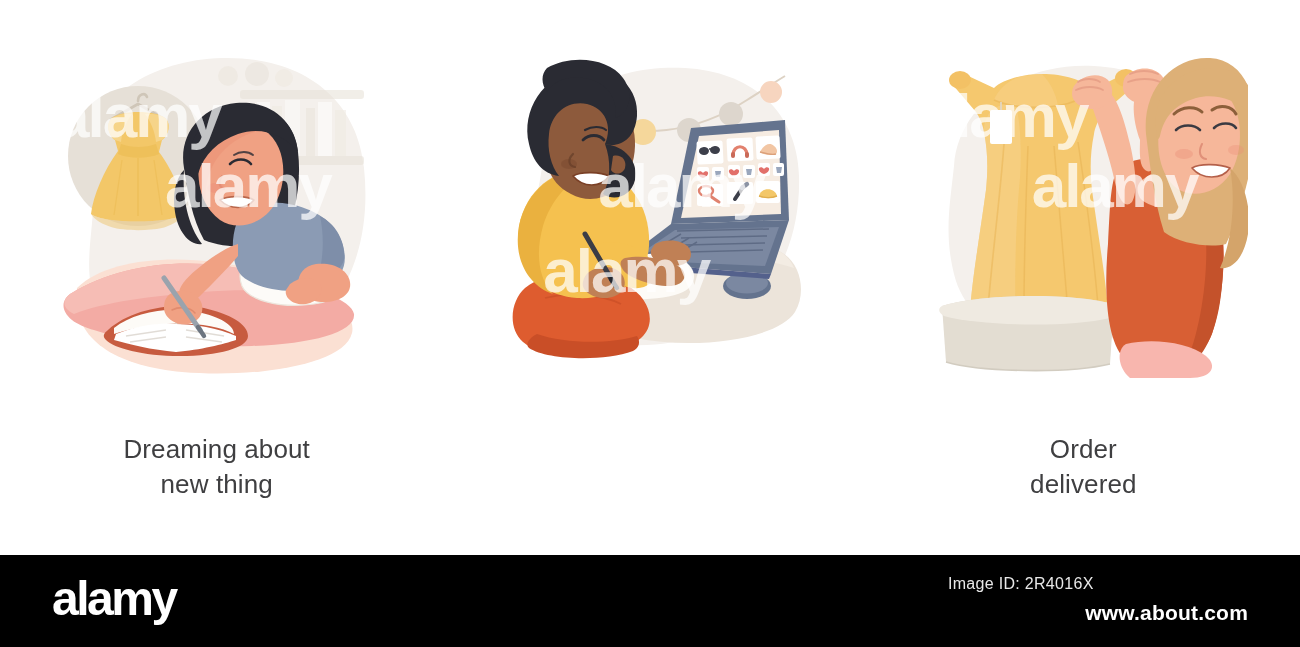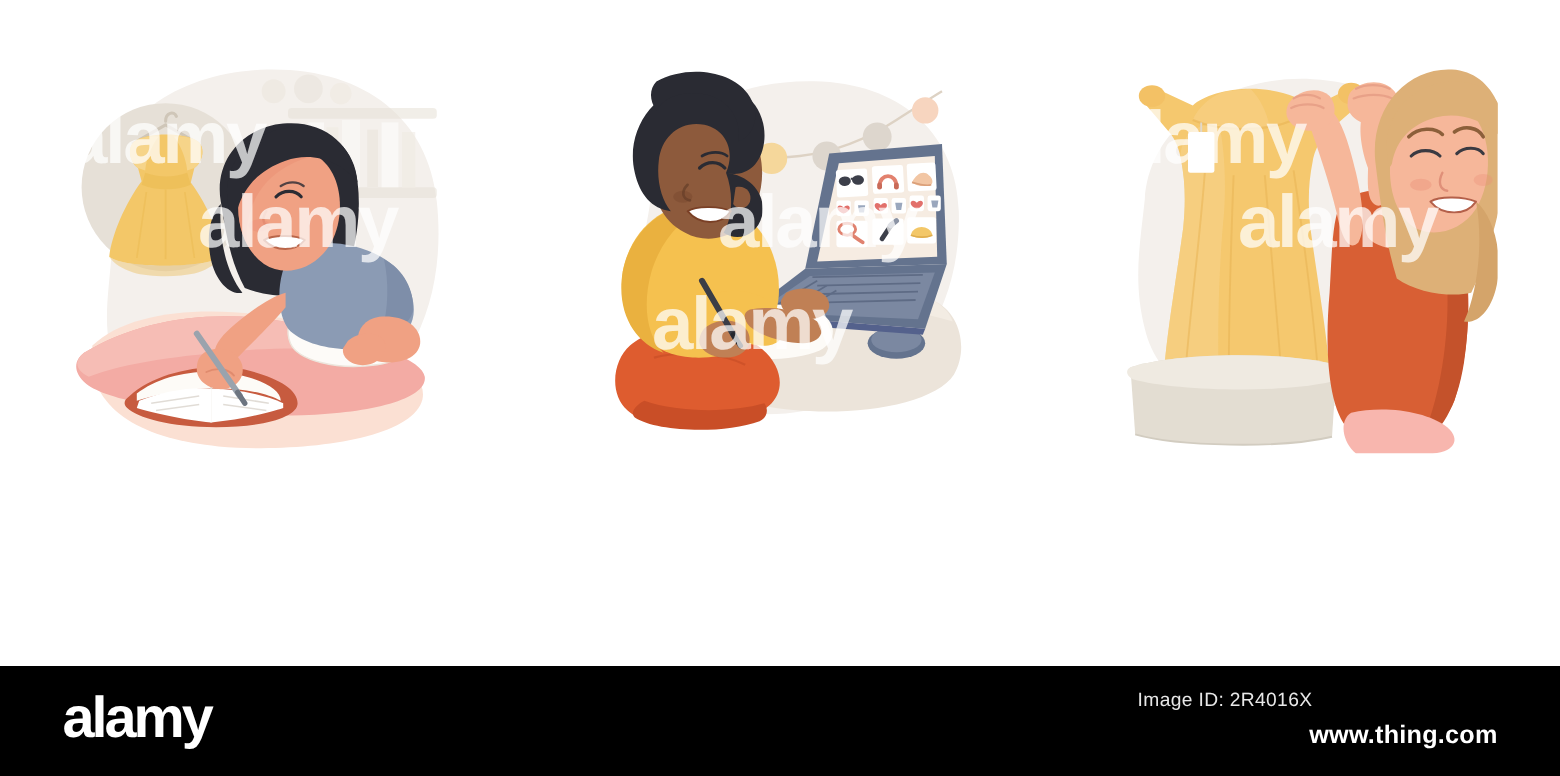--- a/index.html
+++ b/index.html
@@ -202,20 +202,22 @@
           <path d="M120 262 C128 258 138 259 143 265" stroke="#e08b6e" stroke-width="1.6" fill="none" stroke-linecap="round"></path>
 
           <path d="M112 230 L148 282" stroke="#9aa3ad" stroke-width="5" stroke-linecap="round"></path>
           <path d="M146 279 L152 288" stroke="#6d7580" stroke-width="4.4" stroke-linecap="round"></path>
         </svg>
       </div>
 
       <div class="wm-tile wm-a">alamy</div>
       <div class="wm-tile wm-c">alamy</div>
 
+      <div class="caption">Dreaming about
+new thing</div>
     </div>
 
     <div class="panel">
       <div class="art">
         <svg viewBox="0 0 330 330" xmlns="http://www.w3.org/2000/svg">
 
           <path d="M58 110 C62 48 130 16 200 20 C270 24 312 66 314 128 C316 196 286 262 218 286 C150 310 74 296 52 240 C34 194 54 156 58 110 Z" fill="#f4f0ec"></path>
 
           <g>
             <path d="M110 70 C150 92 210 86 262 52 C278 42 290 34 300 28" stroke="#ddd2c4" stroke-width="2" fill="none"></path>
@@ -412,23 +414,25 @@
 
           <path d="M274 120 C284 132 304 132 312 120 C302 116 282 115 274 120 Z" fill="#ffffff" stroke="#b4604a" stroke-width="1.6" stroke-linejoin="round"></path>
           <ellipse cx="266" cy="106" rx="9" ry="5" fill="#eb8f79" opacity="0.4"></ellipse>
           <ellipse cx="318" cy="102" rx="8" ry="5" fill="#eb8f79" opacity="0.35"></ellipse>
         </svg>
       </div>
 
       <div class="wm-tile wm-a">alamy</div>
       <div class="wm-tile wm-c">alamy</div>
 
+      <div class="caption">Order
+delivered</div>
     </div>
 
   </div>
 
   <div class="footer">
     <div class="brand">alamy</div>
     <div class="imgid">Image ID: 2R4016X</div>
-    <div class="site">www.thing.com</div>
+    <div class="site">www.about.com</div>
   </div>
 
 </div>
 
 </body></html>

